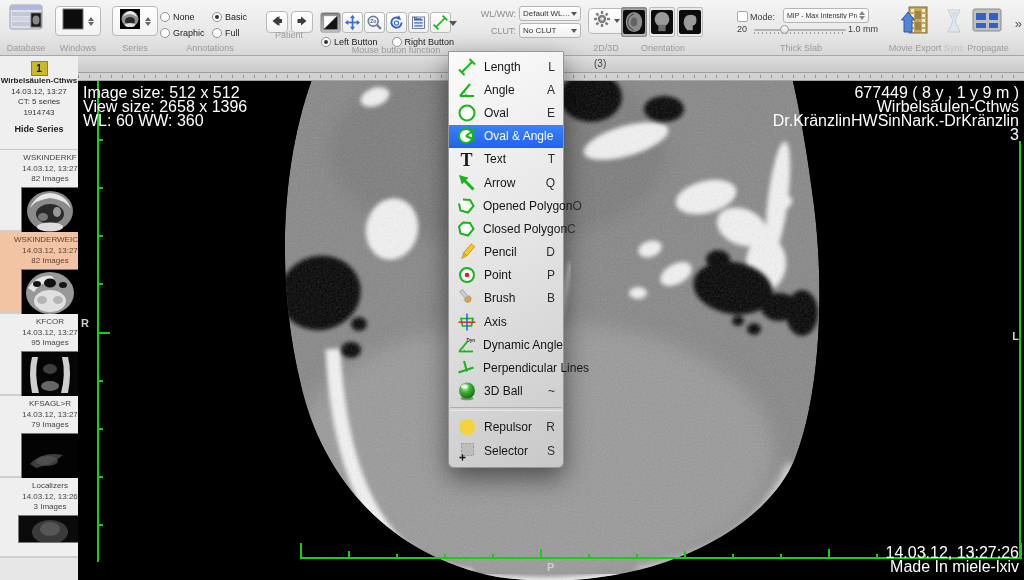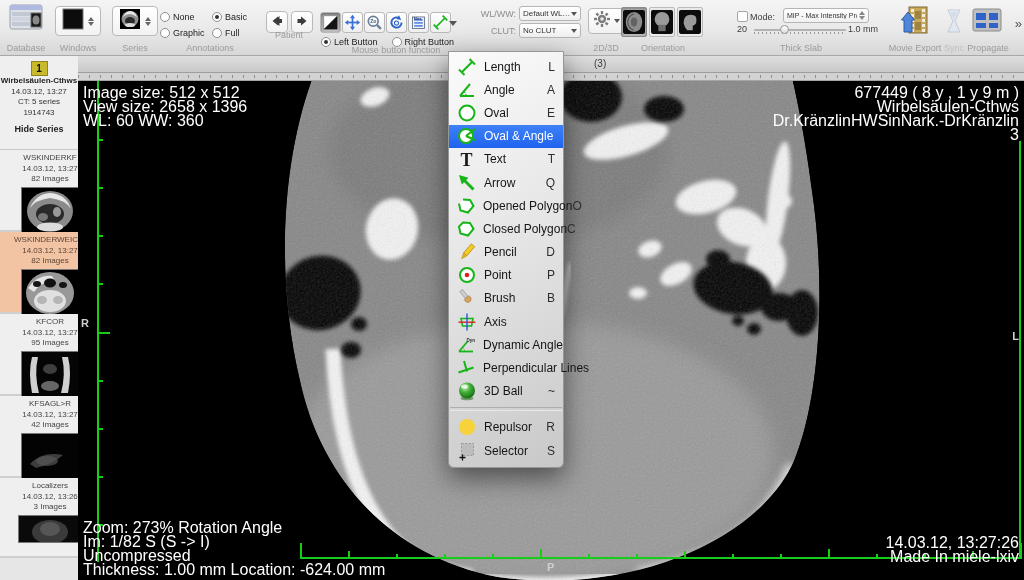--- a/index.html
+++ b/index.html
@@ -66,21 +66,21 @@
     background:linear-gradient(#dedede,#c9c9c9);border-bottom:1px solid #9e9e9e;}
   #viewer-title{position:absolute;left:516px;top:2px;font-size:10px;color:#3c3c3c;}
   #viewer-scrubber{position:absolute;left:0;top:17px;width:946px;height:7px;background:#d2d2d2;border-bottom:1px solid #a5a5a5;
     background-image:repeating-linear-gradient(90deg,#8f8f8f 0 1px,transparent 1px 11px);background-size:100% 3px;background-repeat:no-repeat;background-position:0 2px;background-color:#d2d2d2;}
   #canvas{position:absolute;left:0;top:25px;width:946px;height:499px;background:#000;overflow:hidden;}
   #ct{position:absolute;left:0;top:0;}
   .ov{position:absolute;z-index:3;color:#fff;font-size:16px;font-weight:normal;line-height:14px;white-space:nowrap;}
   #ov-tl{left:5px;top:5px;}
   #ov-tr{right:5px;top:5px;text-align:right;}
   #ov-bl{left:5px;bottom:3px;}
-  #ov-br{right:5px;bottom:16px;text-align:right;}
+  #ov-br{right:5px;bottom:6px;text-align:right;}
   .om{position:absolute;z-index:3;color:#cfcfcf;font-size:11px;font-weight:bold;}
   #om-r{left:3px;top:236px;}
   #om-l{right:5px;top:249px;}
   #om-p{left:469px;top:480px;}
   .grn{position:absolute;background:#17cd17;z-index:2;}
   
   #tool-menu{position:absolute;left:448px;top:30px;width:116px;z-index:20;
     background:linear-gradient(150deg,#fbfbfb 0%,#e6e6e6 45%,#c8c8c8 100%);
     border:1px solid #979797;border-radius:0 0 6px 6px;box-shadow:0 10px 26px rgba(0,0,0,.5);
     padding:3px 0 5px 0;box-sizing:border-box;margin-top:21px;}
@@ -386,21 +386,21 @@
                 <ellipse cx="20" cy="30" rx="5" ry="4" fill="#b5b5b5"></ellipse>
                 <ellipse cx="36" cy="30" rx="5" ry="4" fill="#b5b5b5"></ellipse>
               </svg></div></div>
           <div class="scard"><div class="sc-line">KFCOR</div><div class="sc-line">14.03.12, 13:27</div><div class="sc-line">95 Images</div><div class="sc-thumb"><svg width="56" height="46" viewBox="0 0 56 46">
                 <rect width="56" height="46" fill="#050505"></rect>
                 <path d="M10 5 Q6 20 10 41 L17 41 Q12 22 16 5Z" fill="#cfcfcf"></path>
                 <path d="M46 5 Q50 20 46 41 L39 41 Q44 22 40 5Z" fill="#cfcfcf"></path>
                 <ellipse cx="28" cy="17" rx="7" ry="5" fill="#3e3e3e"></ellipse>
                 <ellipse cx="28" cy="34" rx="9" ry="5" fill="#666"></ellipse>
               </svg></div></div>
-          <div class="scard"><div class="sc-line">KFSAGL&gt;R</div><div class="sc-line">14.03.12, 13:27</div><div class="sc-line">42 Images</div><div class="sc-thumb"><svg width="56" height="46" viewBox="0 0 56 46">
+          <div class="scard"><div class="sc-line">KFSAGL&gt;R</div><div class="sc-line">14.03.12, 13:27</div><div class="sc-line">79 Images</div><div class="sc-thumb"><svg width="56" height="46" viewBox="0 0 56 46">
                 <rect width="56" height="46" fill="#030303"></rect>
                 <path d="M8 30 Q20 17 41 21 Q31 30 14 34Z" fill="#3d3d3d"></path>
                 <ellipse cx="25" cy="27" rx="11" ry="5" fill="#575757" opacity="0.7"></ellipse>
               </svg></div></div>
           <div class="scard" style="height: 80px;"><div class="sc-line">Localizers</div><div class="sc-line">14.03.12, 13:26</div><div class="sc-line">3 Images</div><div class="sc-thumb"><svg width="62" height="26" viewBox="0 0 62 26">
                 <rect width="62" height="26" fill="#0a0a0a"></rect>
                 <ellipse cx="31" cy="16" rx="18" ry="12" fill="#3a3a3a"></ellipse>
                 <ellipse cx="31" cy="13" rx="10" ry="7" fill="#565656"></ellipse>
               </svg></div></div>
         </div>
@@ -509,26 +509,20 @@
             <div class="ov-line">Image size: 512 x 512</div>
             <div class="ov-line">View size: 2658 x 1396</div>
             <div class="ov-line">WL: 60 WW: 360</div>
           </div>
         <div class="ov" id="ov-tr">
             <div class="ov-line">677449 ( 8 y , 1 y 9 m )</div>
             <div class="ov-line">Wirbelsäulen-Cthws</div>
             <div class="ov-line">Dr.KränzlinHWSinNark.-DrKränzlin</div>
             <div class="ov-line">3</div>
           </div>
-        <div class="ov" id="ov-bl">
-            <div class="ov-line">Zoom: 273% Rotation Angle</div>
-            <div class="ov-line">Im: 1/82  S (S -&gt; I)</div>
-            <div class="ov-line">Uncompressed</div>
-            <div class="ov-line">Thickness: 1.00 mm Location: -624.00 mm</div>
-          </div>
         <div class="ov" id="ov-br">
             <div class="ov-line">14.03.12, 13:27:26</div>
             <div class="ov-line">Made In miele-lxiv</div>
           </div>
         <div class="om" id="om-r">R</div>
         <div class="om" id="om-l">L</div>
         <div class="om" id="om-p">P</div>
       </div>
     </div>
   </div>

